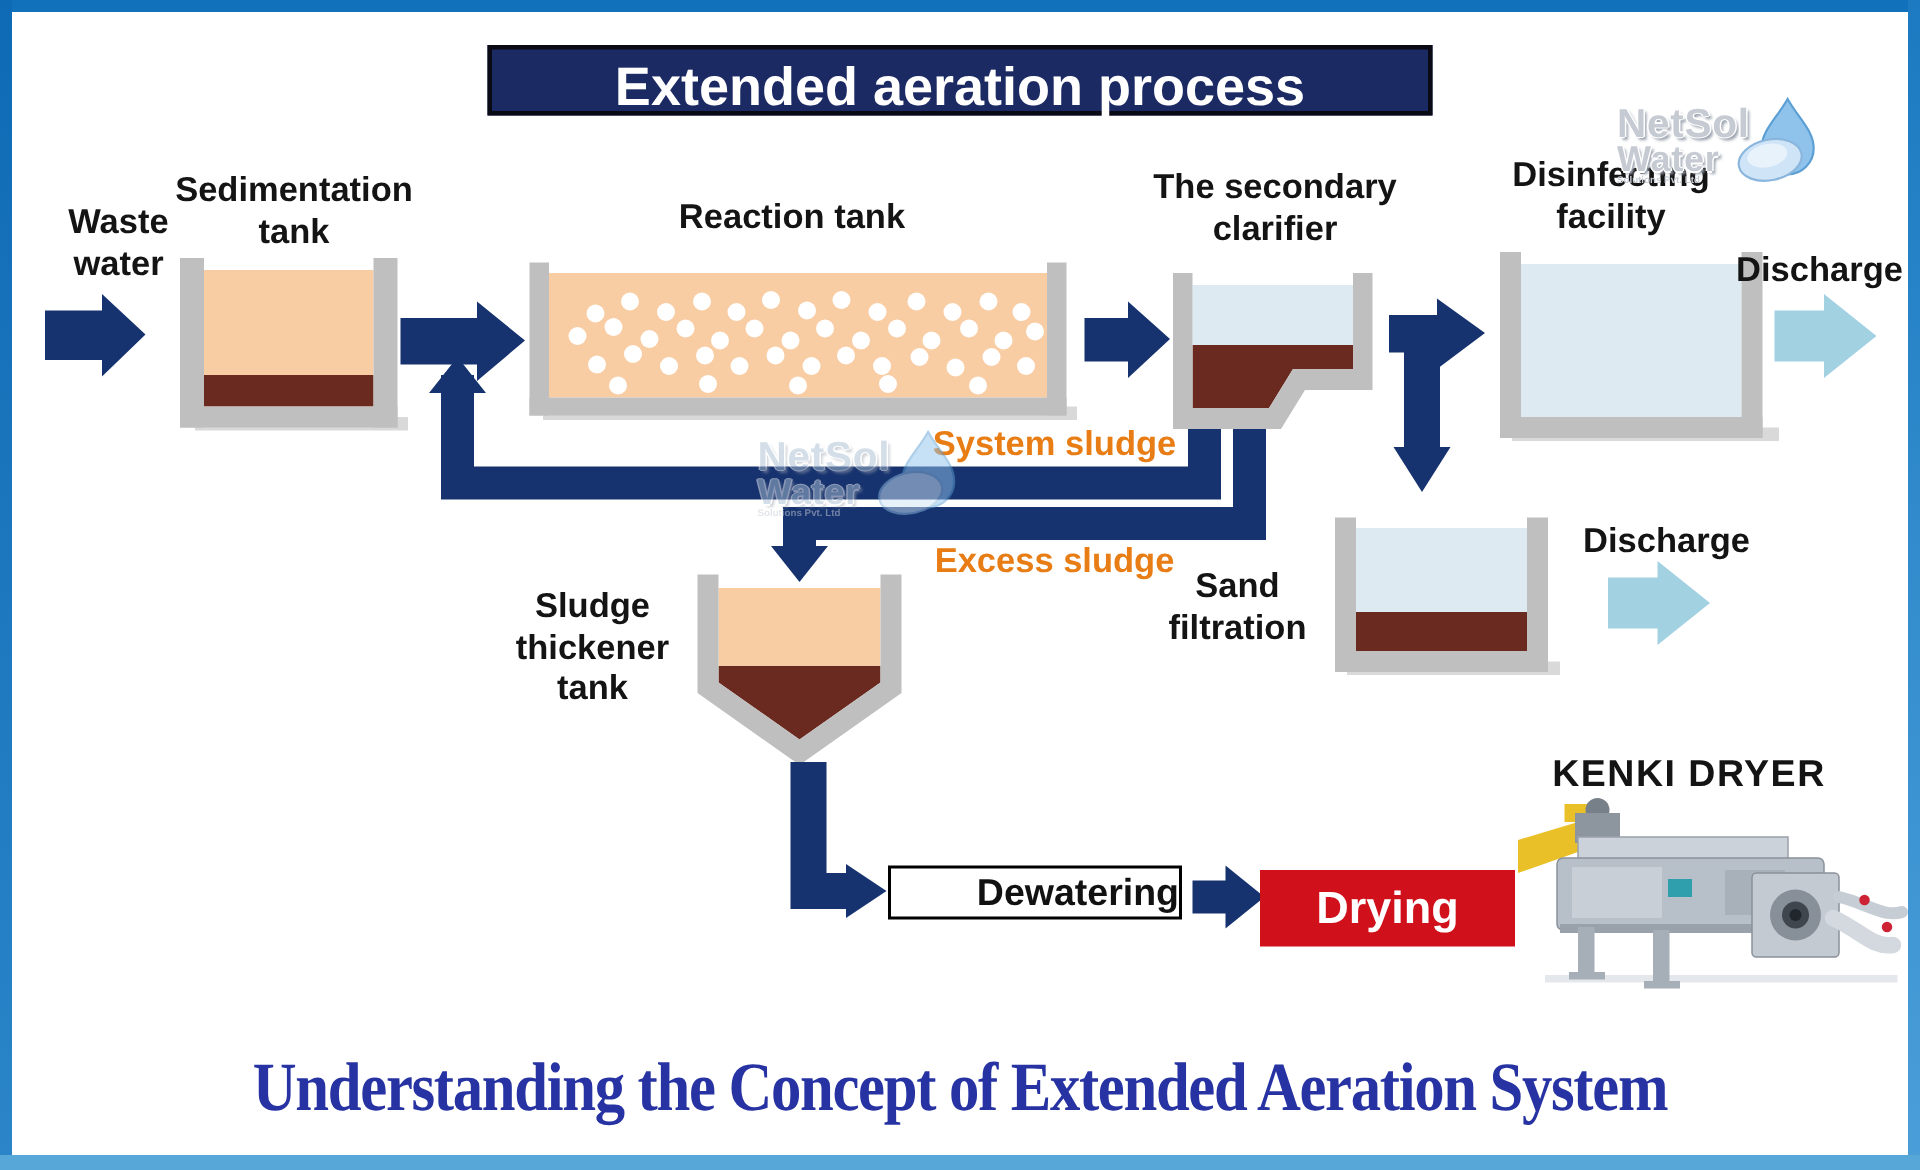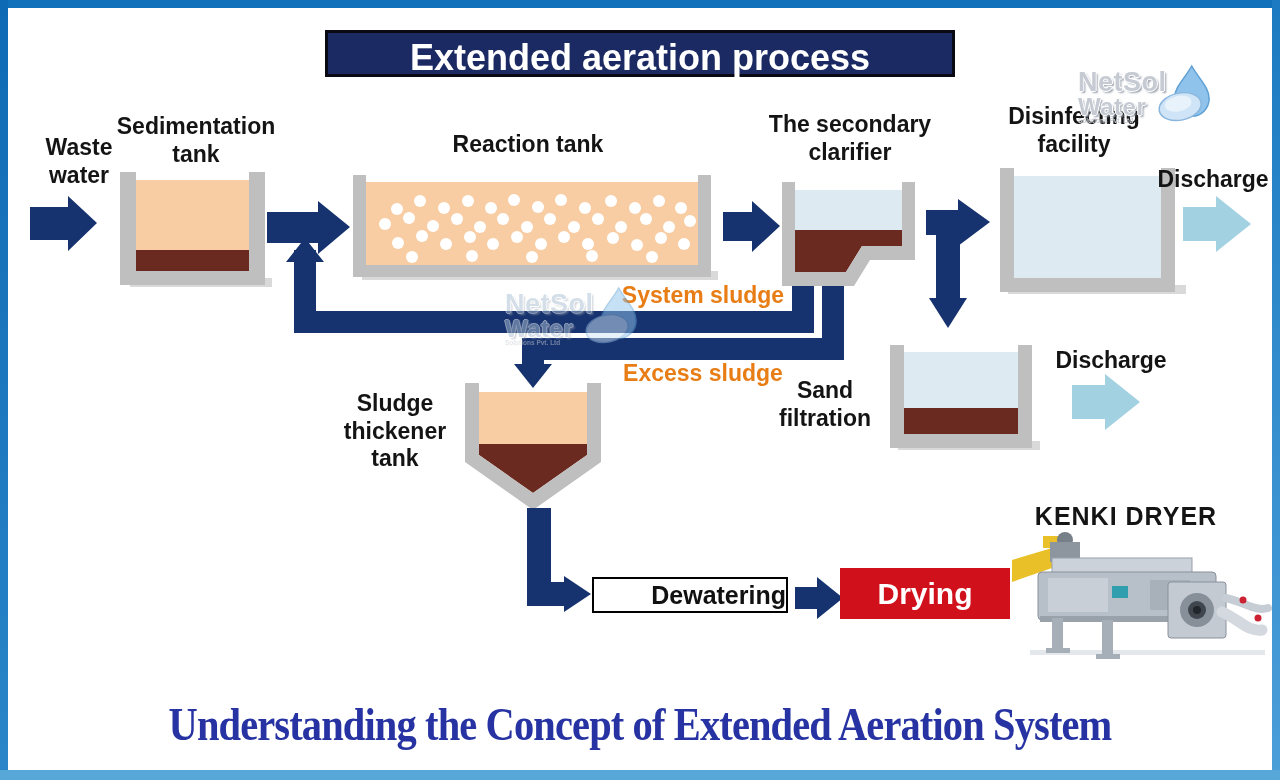--- a/index.html
+++ b/index.html
@@ -35,21 +35,21 @@
   .lbl-return{left:610px;top:282px;width:186px;color:var(--orange,#e87d15);}
   .lbl-excess{left:610px;top:360px;width:186px;color:var(--orange,#e87d15);}
   .lbl-sand{left:764px;top:377px;width:122px;}
   .lbl-dis-bot{left:1040px;top:347px;width:142px;}
   .lbl-thick{left:328px;top:390px;width:134px;}
   .lbl-kenki{left:1010px;top:501px;width:232px;font-size:25px;letter-spacing:1px;}
 
   .dewatering-box{position:absolute;left:592px;top:577px;width:196px;height:36px;
       background:#fff;border:2px solid #000;box-sizing:border-box;
       font-weight:bold;font-size:25px;text-align:right;line-height:32px;color:#111;}
-  .drying-box{position:absolute;left:840px;top:568px;width:170px;height:51px;
+  .drying-box{position:absolute;left:840px;top:580px;width:170px;height:51px;
       background:var(--drying-red,#d0111b);color:#fff;font-weight:bold;font-size:30px;
       text-align:center;line-height:51px;}
 
   
   .netsol{position:absolute;display:flex;align-items:flex-start;}
   .ns-text{display:flex;flex-direction:column;margin-top:6px;}
   .ns1,.ns2,.ns3{font-weight:bold;color:#c6cbd3;line-height:.95;letter-spacing:.5px;
       text-shadow:0 1px 0 #fff,0 -1px 0 #fff,1px 0 0 #fff,-1px 0 0 #fff,2px 2px 2px #9aa2ae;}
   .ns1{font-size:27px;}
   .ns2{font-size:24px;}

